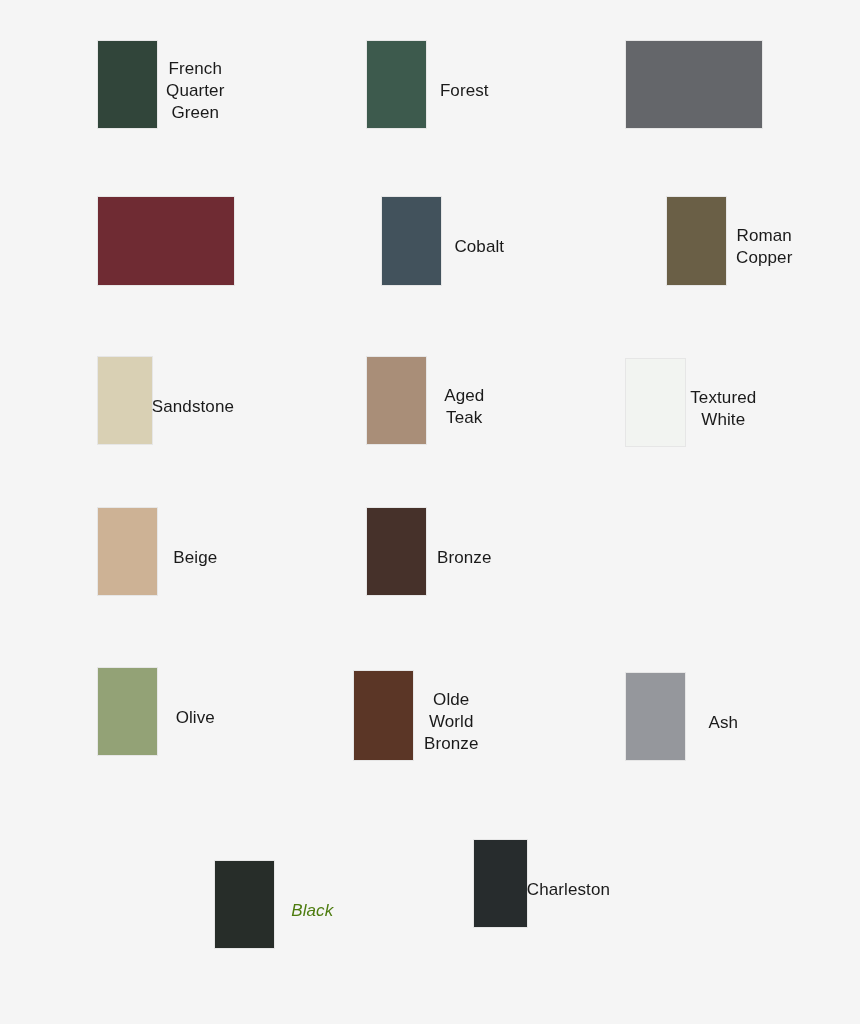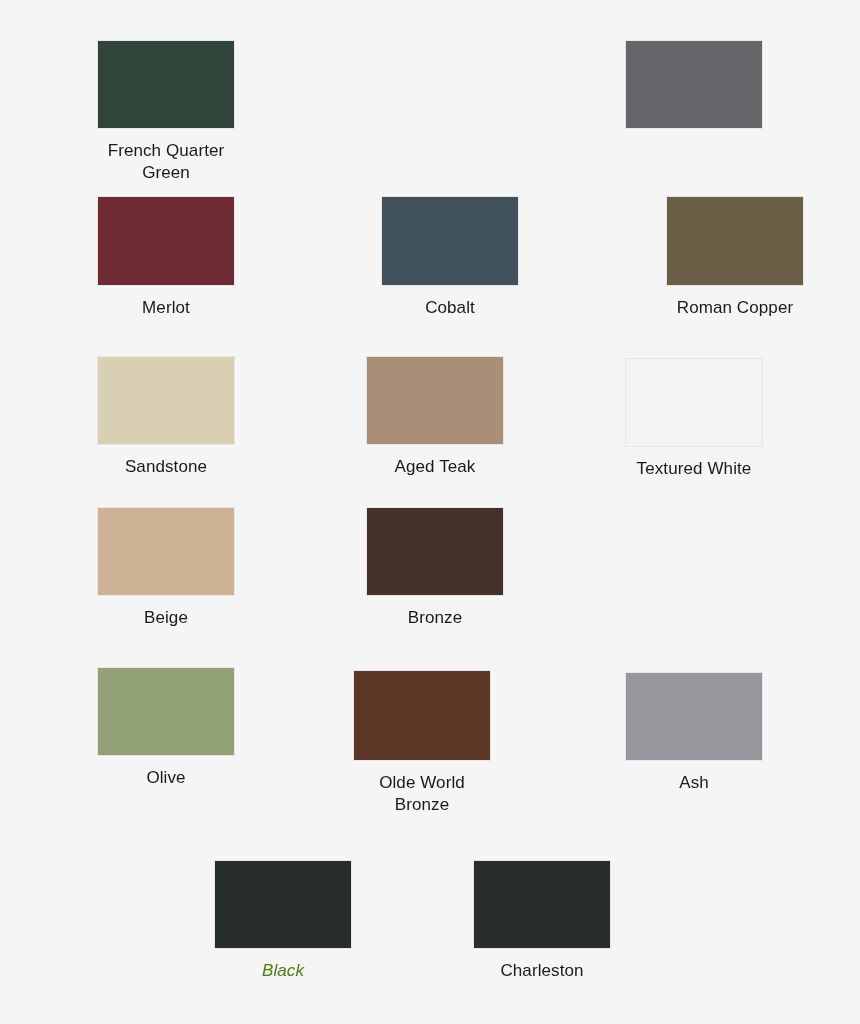--- a/index.html
+++ b/index.html
@@ -21,21 +21,21 @@
     position: relative;
     width: 860px;
     height: 1024px;
     background: #f5f5f5;
   }
 
   .swatch-cell {
     position: absolute;
     width: 136px;
     display: flex;
-    flex-direction: column;
+    flex-direction: row;
     align-items: center;
   }
 
   .swatch-chip {
     width: 136px;
     height: 87px;
     display: block;
     box-shadow: 0 0 0 1px rgba(0,0,0,0.06);
   }
 
@@ -53,26 +53,29 @@
 </style>
 </head>
 <body>
 
 <div id="swatch-chart" style="background: rgb(245, 245, 245);">
     <div class="swatch-cell" style="left: 98px; top: 41px;">
       <div class="swatch-chip" title="French Quarter Green" style="height: 87px; background: rgb(49, 69, 58);"></div>
       <div class="swatch-label" style="color: rgb(26, 26, 26);">French Quarter
 Green</div>
     </div>
+    <div class="swatch-cell" style="left: 367px; top: 41px;">
+      <div class="swatch-chip" title="Forest" style="height: 87px; background: rgb(61, 90, 77);"></div>
+      <div class="swatch-label" style="color: rgb(26, 26, 26);">Forest</div>
+    </div>
     <div class="swatch-cell" style="left: 626px; top: 41px;">
       <div class="swatch-chip" title="Old Slate" style="height: 87px; background: rgb(100, 102, 106);"></div>
     </div>
     <div class="swatch-cell" style="left: 98px; top: 197px;">
       <div class="swatch-chip" title="Merlot" style="height: 88px; background: rgb(111, 43, 51);"></div>
-      <div class="swatch-label" style="color: rgb(26, 26, 26);">Merlot</div>
     </div>
     <div class="swatch-cell" style="left: 382px; top: 197px;">
       <div class="swatch-chip" title="Cobalt" style="height: 88px; background: rgb(66, 82, 92);"></div>
       <div class="swatch-label" style="color: rgb(26, 26, 26);">Cobalt</div>
     </div>
     <div class="swatch-cell" style="left: 626px; top: 197px; margin-left: 41px;">
       <div class="swatch-chip" title="Roman Copper" style="height: 88px; background: rgb(106, 95, 70);"></div>
       <div class="swatch-label" style="color: rgb(26, 26, 26);">Roman Copper</div>
     </div>
     <div class="swatch-cell" style="left: 98px; top: 357px;">
@@ -105,17 +108,17 @@
 Bronze</div>
     </div>
     <div class="swatch-cell" style="left: 626px; top: 673px;">
       <div class="swatch-chip" title="Ash" style="height: 87px; background: rgb(149, 151, 156);"></div>
       <div class="swatch-label" style="color: rgb(26, 26, 26);">Ash</div>
     </div>
     <div class="swatch-cell" style="left: 215px; top: 861px;">
       <div class="swatch-chip" title="Black" style="height: 87px; background: rgb(39, 45, 41);"></div>
       <div class="swatch-label" style="color: #4d7c0f; font-style: italic;">Black</div>
     </div>
-    <div class="swatch-cell" style="left: 474px; top: 861px;">
+    <div class="swatch-cell" style="left: 474px; top: 840px;">
       <div class="swatch-chip" title="Charleston" style="height: 87px; background: rgb(39, 44, 45);"></div>
       <div class="swatch-label" style="color: rgb(26, 26, 26);">Charleston</div>
     </div>
   </div>
 
 </body></html>

